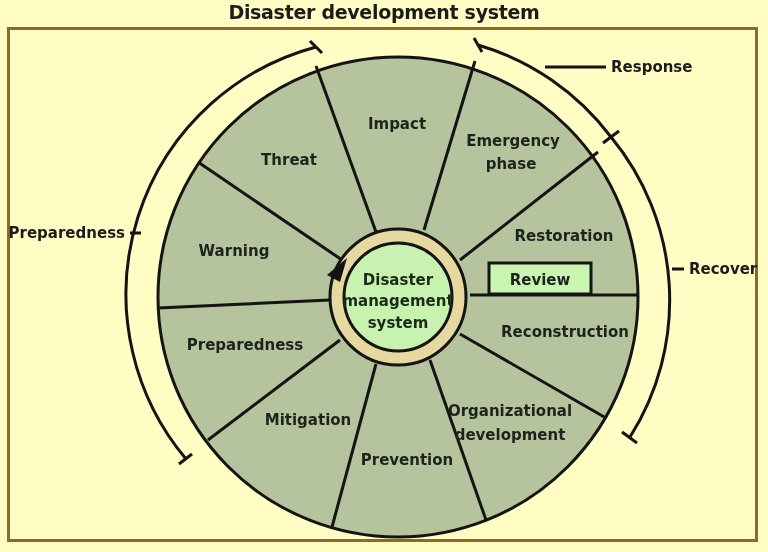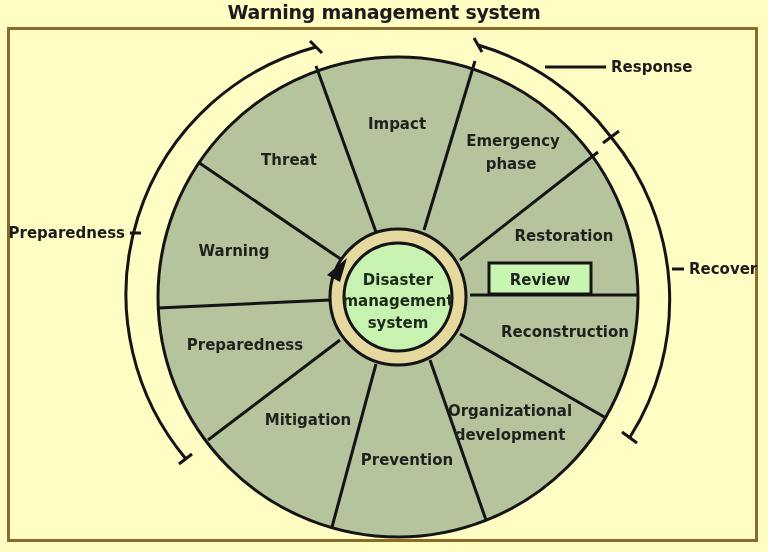--- a/index.html
+++ b/index.html
@@ -10,21 +10,21 @@
   .frame { position:absolute; left:7px; top:27px; width:751px; height:515px;
            border:3px solid #8b6a2a; box-sizing:border-box; }
   svg { position:absolute; left:0; top:0; }
   .lbl { font-family:"DejaVu Sans", sans-serif; font-weight:bold; font-size:15px; fill:#1e221c; }
   .clbl { font-family:"DejaVu Sans", sans-serif; font-weight:bold; font-size:15px; fill:#1a2a18; }
   .outer-lbl { font-family:"DejaVu Sans", sans-serif; font-weight:bold; font-size:15px; fill:#1c1c1c; }
 </style>
 </head>
 <body>
 
-<div class="title">Warning management system</div>
+<div class="title">Disaster development system</div>
 <div class="frame"></div>
 
 <svg width="768" height="552" viewBox="0 0 768 552">
 
   <circle cx="398" cy="297" r="240" fill="#b5c49c" stroke="#141414" stroke-width="3"></circle>
 
   <g stroke="#141414" stroke-width="3">
     <line x1="316" y1="66" x2="376" y2="232"></line>
     <line x1="475" y1="61" x2="424" y2="230"></line>
     <line x1="598" y1="152" x2="460" y2="260"></line>

